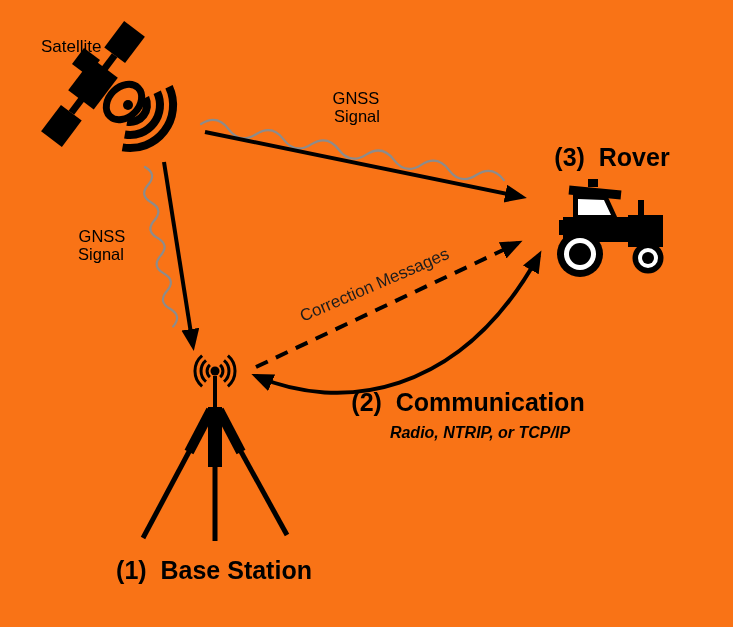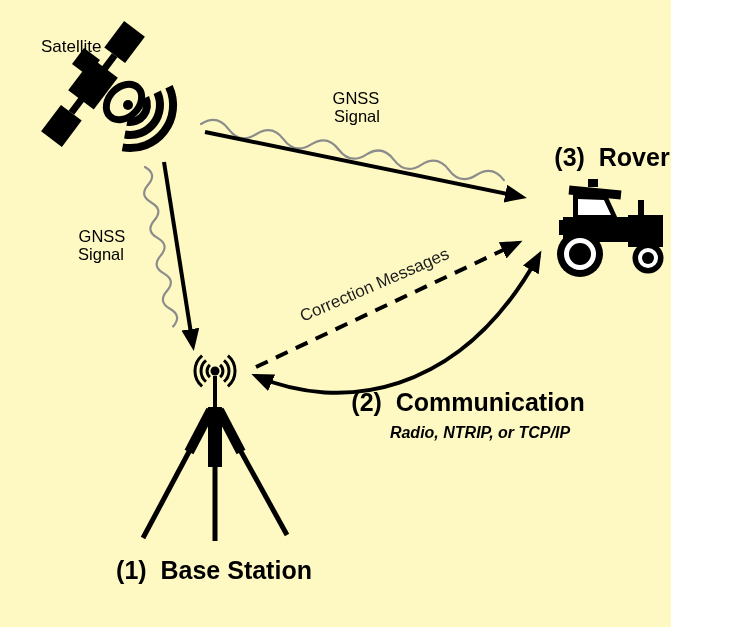--- a/index.html
+++ b/index.html
@@ -2,23 +2,23 @@
 <html><head>
 <meta charset="utf-8">
 <style>
   html, body {
     margin: 0;
     padding: 0;
     background: #ffffff;
   }
   .stage {
     position: relative;
-    width: 671px;
+    width: 733px;
     height: 627px;
-    background: #fef9c3;
+    background: #f97316;
     overflow: hidden;
     font-family: "Liberation Sans", sans-serif;
   }
   svg { display: block; }
   text {
     font-family: "Liberation Sans", sans-serif;
     fill: #000000;
   }
   .lbl        { font-size: 17px; }
   .lbl-sm     { font-size: 16.5px; }

